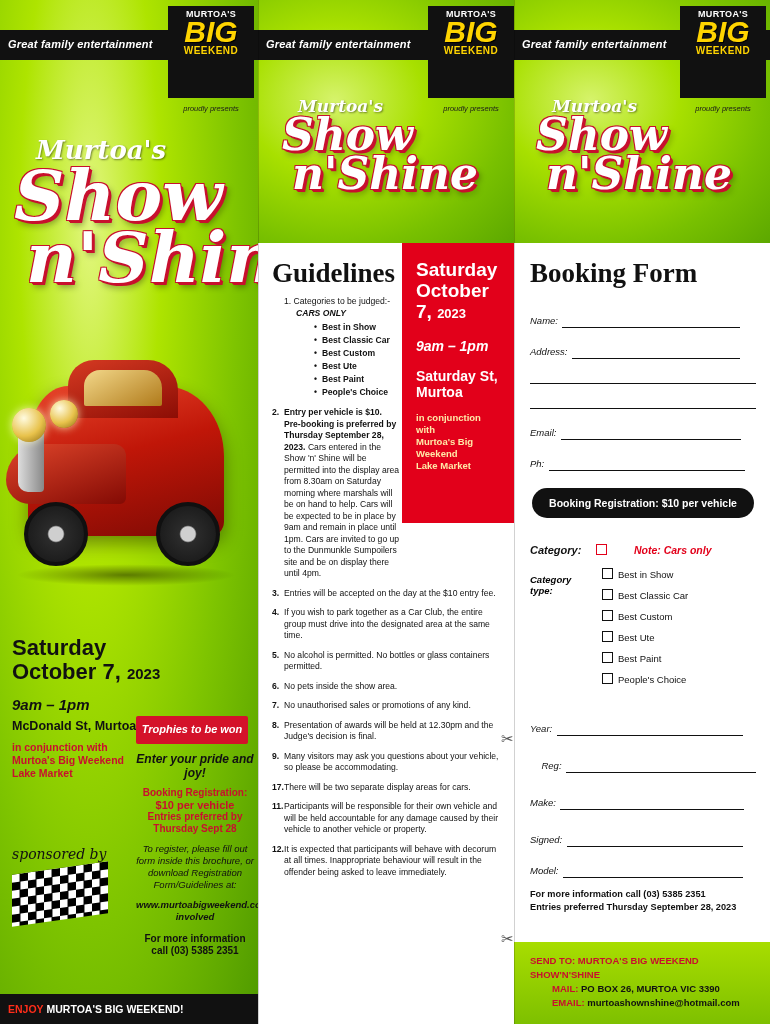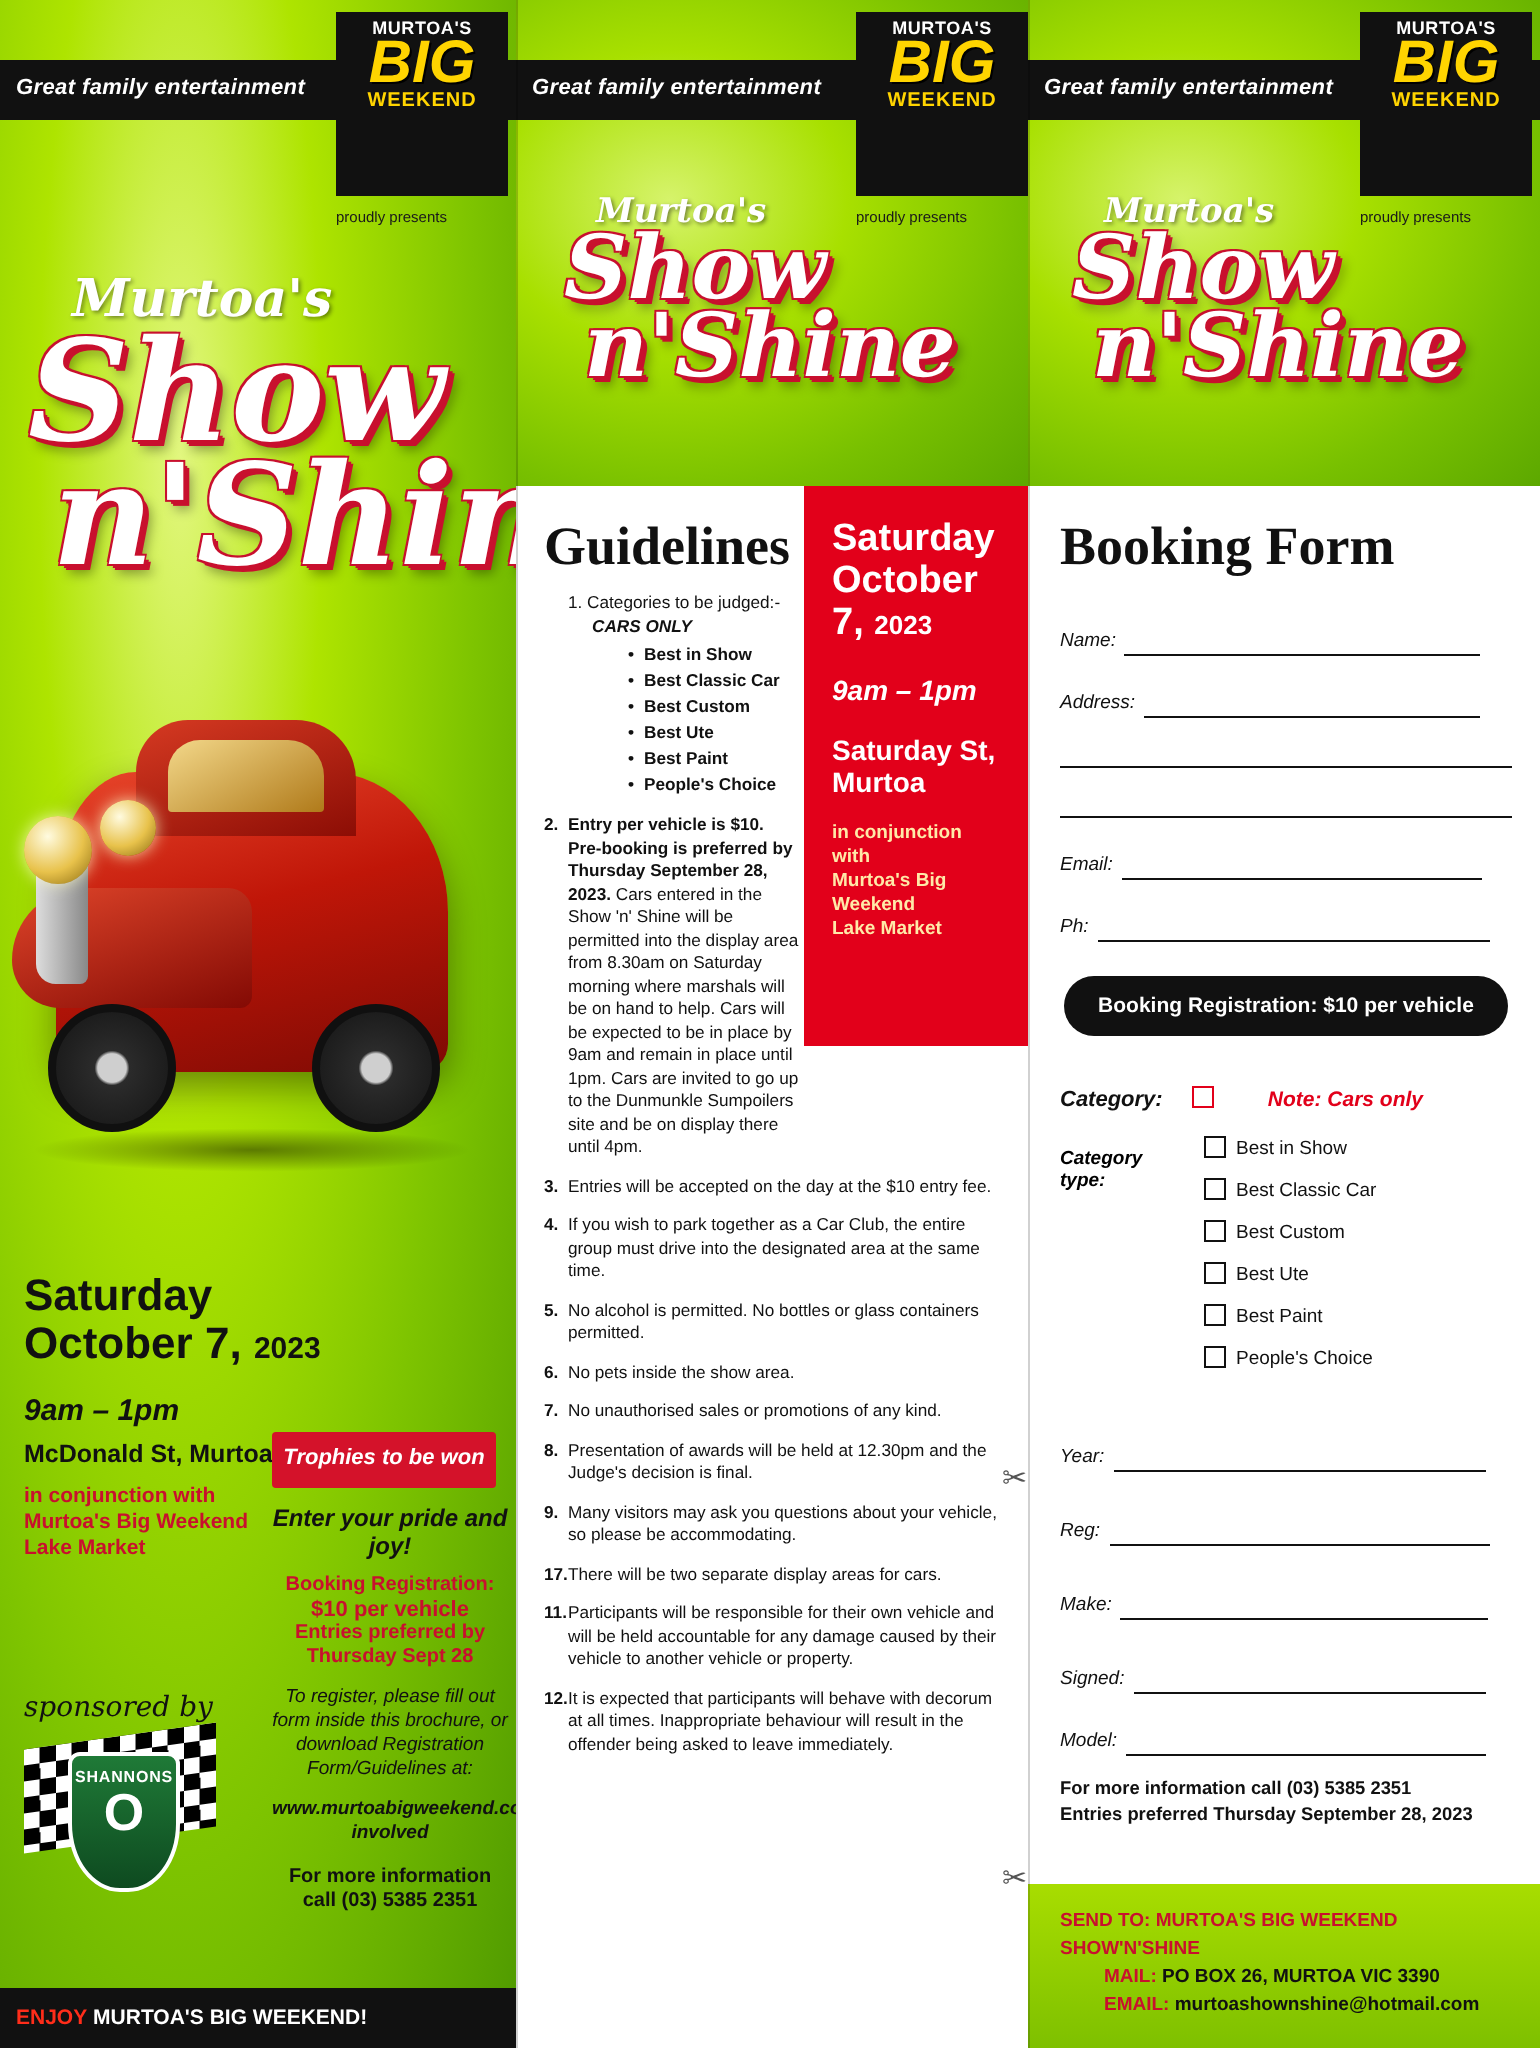--- a/index.html
+++ b/index.html
@@ -52,22 +52,22 @@
   }
   .bwlogo .l1 { font-size:9px; font-weight:bold; letter-spacing:.3px; color:#fff; }
   .bwlogo .l2 {
     font-size:30px; font-weight:bold; font-style:italic; line-height:26px;
     color:#ffd400; text-shadow:1px 1px 0 #000;
   }
   .bwlogo .l3 {
     font-size:10px; font-weight:bold; color:#ffd400; letter-spacing:.5px; line-height:11px;
   }
   .proudly {
-    position:absolute; font-size:7.5px; color:#1a1a1a; z-index:20;
-    width:86px; 
+    position:absolute; font-size:7.5px; color:#1a1a1a; font-style:italic; z-index:20;
+    width:86px; text-align:center;
   }
 
   
   .murtoas {
     font-family:"DejaVu Serif", serif; font-style:italic; font-weight:bold;
     color:#fff; text-shadow:1px 1px 2px rgba(0,0,0,.45);
   }
   .shownshine {
     font-family:"DejaVu Serif", serif; font-style:italic; font-weight:bold;
     color:#fff;
@@ -334,24 +334,20 @@
       <div class="small">To register, please fill out form inside this brochure, or download Registration Form/Guidelines at:</div>
       <div class="small url">www.murtoabigweekend.com.au/get-involved</div>
       <div class="more" style="white-space:pre-line;">For more information
 call (03) 5385 2351</div>
     </div>
 
     <div class="sponsor">
       <div class="slabel">sponsored by</div>
       <div class="shannons">
         <div class="chequer"></div>
-        <div class="shield">
-          <div class="sname">SHANNONS</div>
-          <div class="so">O</div>
-        </div>
       </div>
     </div>
 
     <div class="enjoybar">
       <span><b class="red">ENJOY</b> <b>MURTOA'S BIG WEEKEND!</b></span>
     </div>
   </div>
 
   <div class="panel panel-2">
     <div class="greenbg"></div>
@@ -515,21 +511,21 @@
         <li><span class="cbox"></span><span>Best Paint</span></li>
         <li><span class="cbox"></span><span>People's Choice</span></li>
       </ul>
     </div>
 
     <div class="fields2">
       <div class="frow" style="margin-bottom:19px;">
         <span class="lbl">Year:</span>
         <span class="line" style="width:186px;"></span>
       </div>
-      <div class="frow" style="margin-bottom:19px;">
+      <div class="frow" style="margin-bottom:19px;text-align:right;">
         <span class="lbl">Reg:</span>
         <span class="line" style="width:190px;"></span>
       </div>
       <div class="frow" style="margin-bottom:19px;">
         <span class="lbl">Make:</span>
         <span class="line" style="width:184px;"></span>
       </div>
       <div class="frow">
         <span class="lbl">Signed:</span>
         <span class="line" style="width:176px;"></span>

